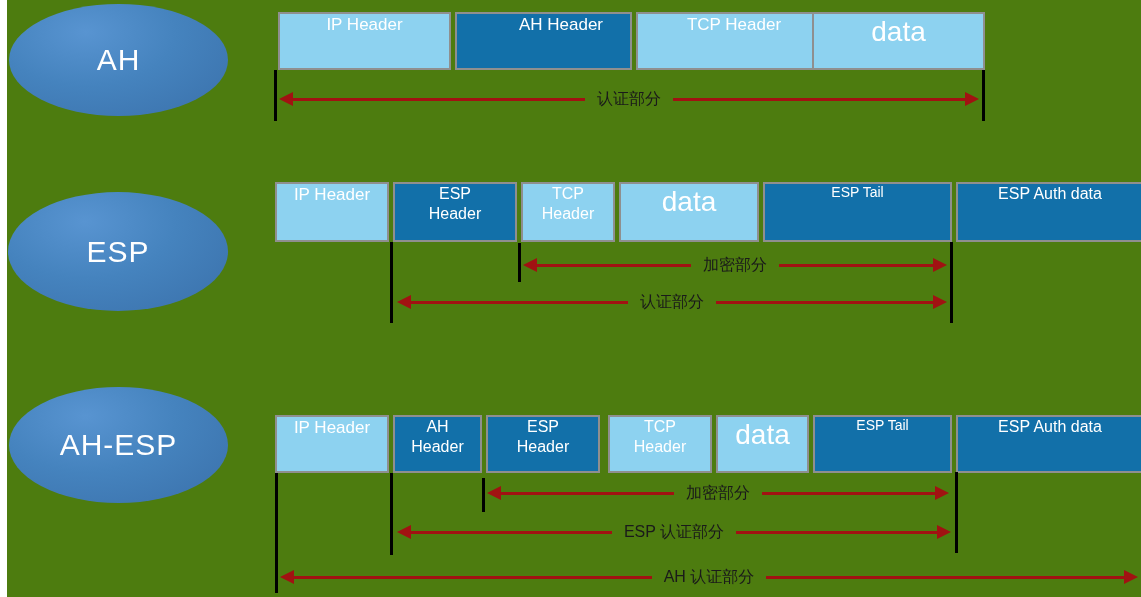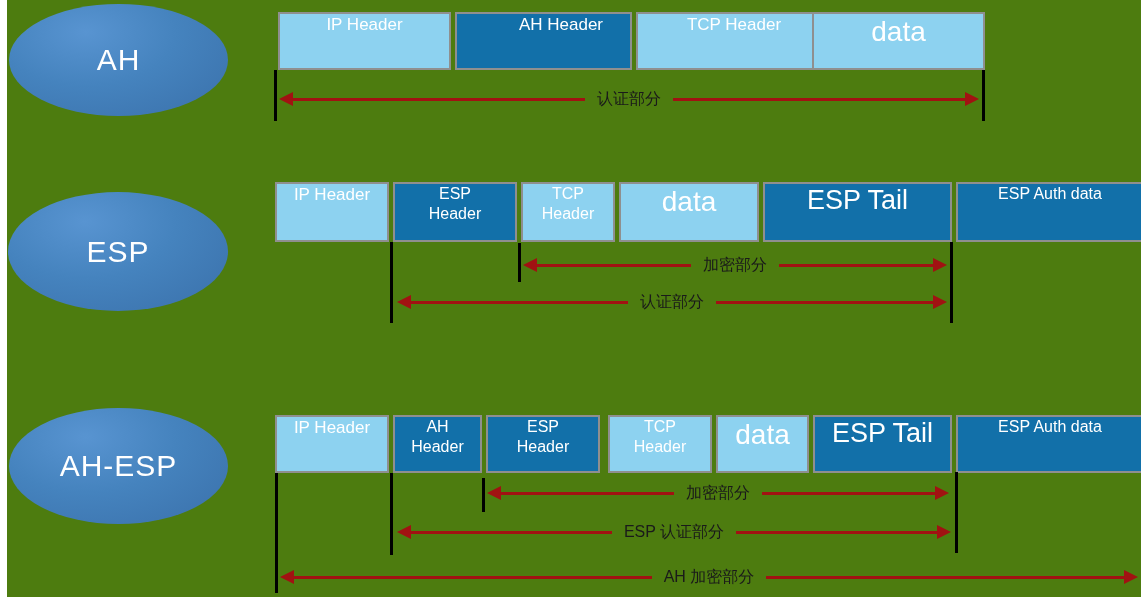--- a/index.html
+++ b/index.html
@@ -34,21 +34,21 @@
     display:flex;flex-direction:column;align-items:center;justify-content:flex-start;
     color:#ffffff;
     text-align:center;
     line-height:1.25;
     font-size:17px;
   }
   .seg.light{background:var(--light);}
   .seg.dark{background:var(--dark);}
   .seg.sz-s{font-size:16px;}
   .seg.sz-l{font-size:28px;}
-  .seg.sz-m{font-size:27px;}
+  .seg.sz-m{font-size:14px;}
   .tick{
     position:absolute;
     width:3px;
     background:var(--tick);
   }
   .arrow{
     position:absolute;
     height:28px;
     display:flex;align-items:center;
   }
@@ -132,21 +132,21 @@
     <span class="ah-r"></span>
   </div>
   <div class="arrow" style="left:390px;top:288px;width:550px;">
     <span class="ah-l"></span>
     <span class="line"></span>
     <span class="alabel">认证部分</span>
     <span class="line"></span>
     <span class="ah-r"></span>
   </div>
 
-  <div class="ellipse" style="left:2px;top:408px;width:219px;height:116px;">
+  <div class="ellipse" style="left:2px;top:387px;width:219px;height:116px;">
     <span>AH-ESP</span>
   </div>
 
   <div class="seg light" style="left:268px;top:415px;width:114px;height:58px;">
     <span>IP Header</span>
   </div>
   <div class="seg dark sz-s" style="left:386px;top:415px;width:89px;height:58px;">
     <span>AH</span>
     <span>Header</span>
   </div>
@@ -184,18 +184,18 @@
   <div class="arrow" style="left:390px;top:518px;width:554px;">
     <span class="ah-l"></span>
     <span class="line"></span>
     <span class="alabel">ESP 认证部分</span>
     <span class="line"></span>
     <span class="ah-r"></span>
   </div>
   <div class="arrow" style="left:273px;top:563px;width:858px;">
     <span class="ah-l"></span>
     <span class="line"></span>
-    <span class="alabel">AH 加密部分</span>
+    <span class="alabel">AH 认证部分</span>
     <span class="line"></span>
     <span class="ah-r"></span>
   </div>
 
 </div>
 
 </body></html>

